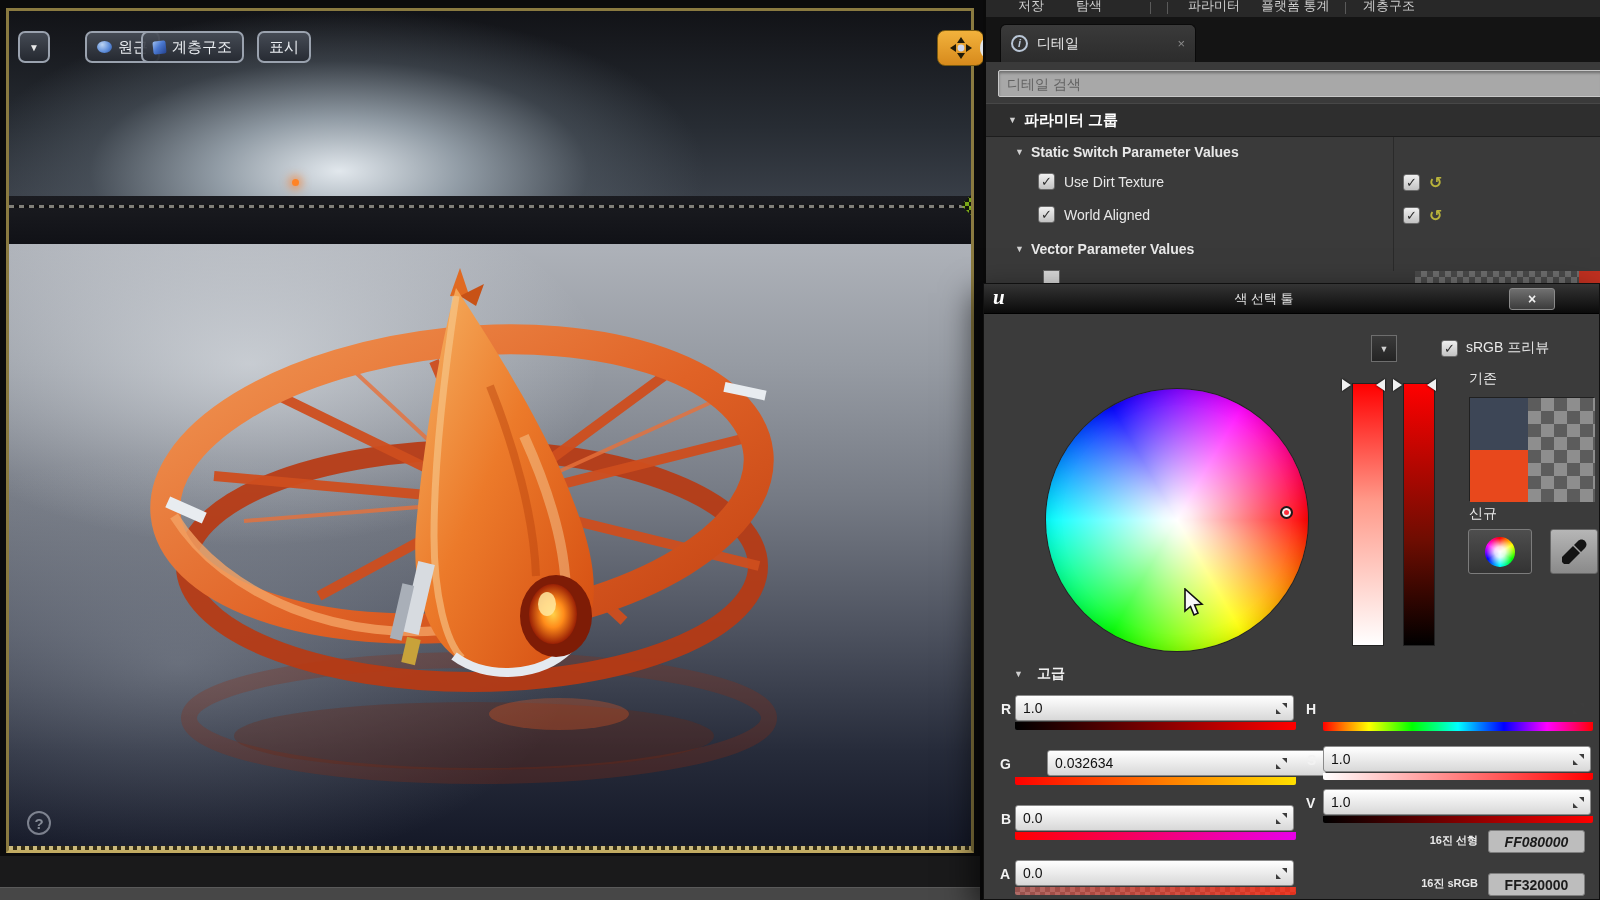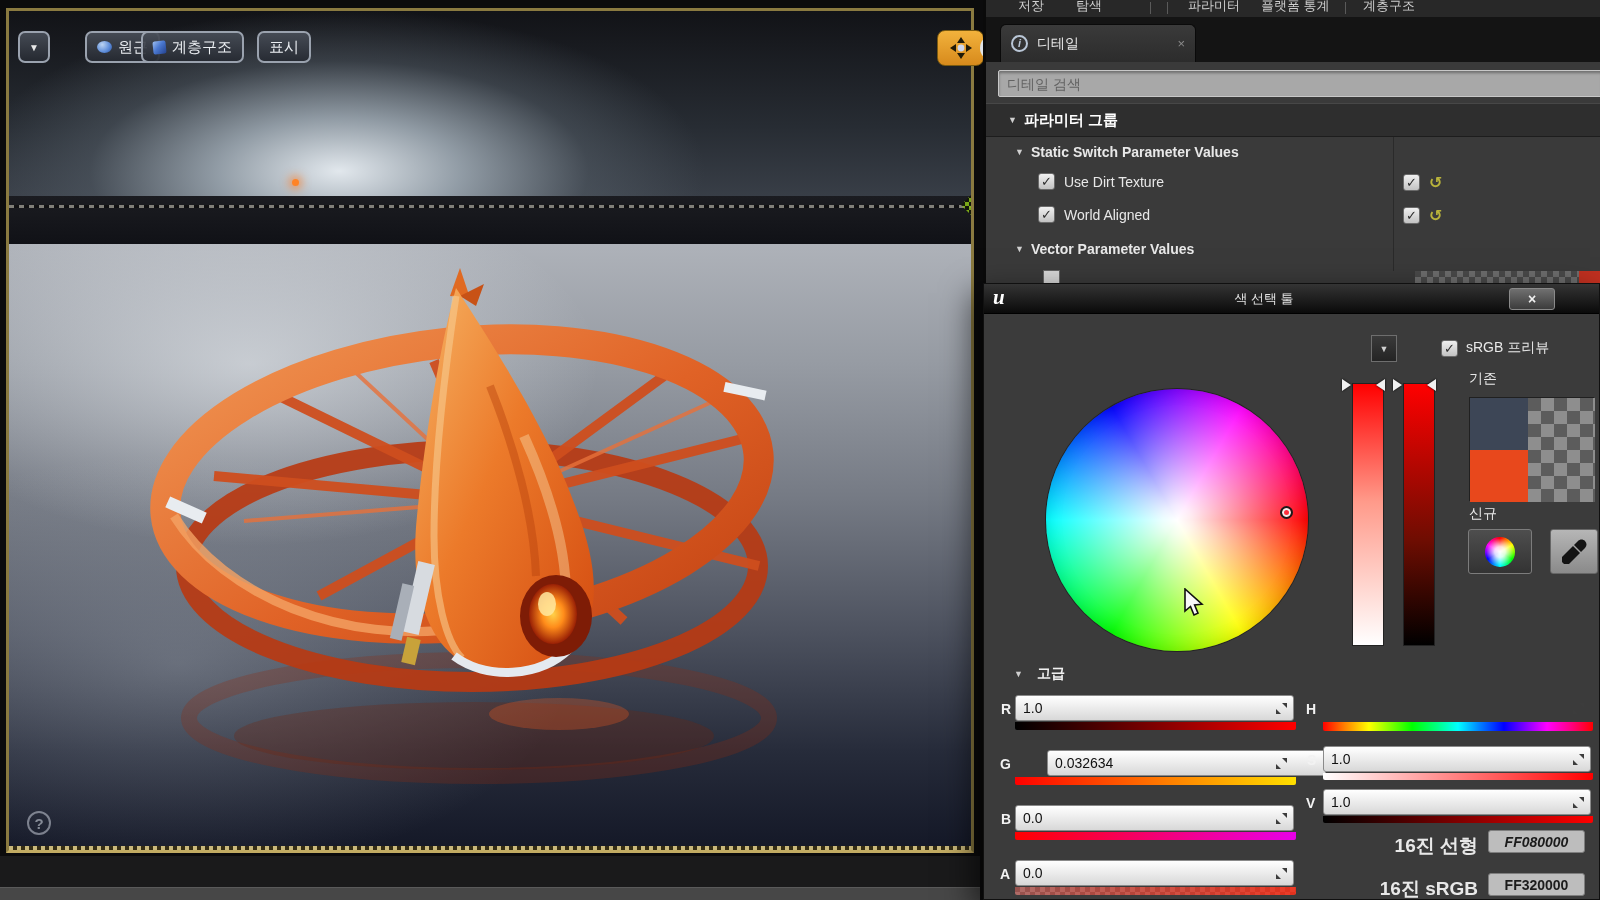--- a/index.html
+++ b/index.html
@@ -160,21 +160,21 @@
   #bar-g { background:linear-gradient(90deg,#f00,#ff8000 55%,#ffe000); }
   #bar-b { background:linear-gradient(90deg,#f00,#e800e8); }
   #bar-a { background:
       linear-gradient(90deg,rgba(200,50,40,.45),rgba(255,35,10,.8)),
       linear-gradient(45deg,#9a9a9a 25%,transparent 25%,transparent 75%,#9a9a9a 75%),
       linear-gradient(45deg,#9a9a9a 25%,#6e6e6e 25%,#6e6e6e 75%,#9a9a9a 75%);
     background-size:100% 100%, 10px 10px, 10px 10px; background-position:0 0,0 0,5px 5px; }
   #bar-h { background:linear-gradient(90deg,#f00 0%,#ff8000 8%,#ff0 17%,#80ff00 25%,#0f0 33%,#00ff80 42%,#0ff 50%,#0080ff 58%,#00f 67%,#8000ff 75%,#f0f 83%,#ff0080 92%,#f00 100%); }
   #bar-s { background:linear-gradient(90deg,#fff,#f00); }
   #bar-v { background:linear-gradient(90deg,#000,#f00); }
-  .hex-label { position:absolute; color:#e8e8e8; font-size:19px; font-weight:bold; text-align:right; width:110px; }
+  .hex-label { position:absolute; color:#e8e8e8; font-size:11px; font-weight:bold; text-align:right; width:110px; }
   .hex-box { position:absolute; width:97px; height:23px; background:#bdbdbd; border:1px solid #7e7e7e;
     border-radius:3px; color:#1c1c1c; font-size:14px; font-weight:bold; text-align:center; line-height:22px; }
 
   #cursor { left:1183px; top:588px; z-index:50; }
 </style>
 </head>
 <body>
 
 <div id="app">
 

